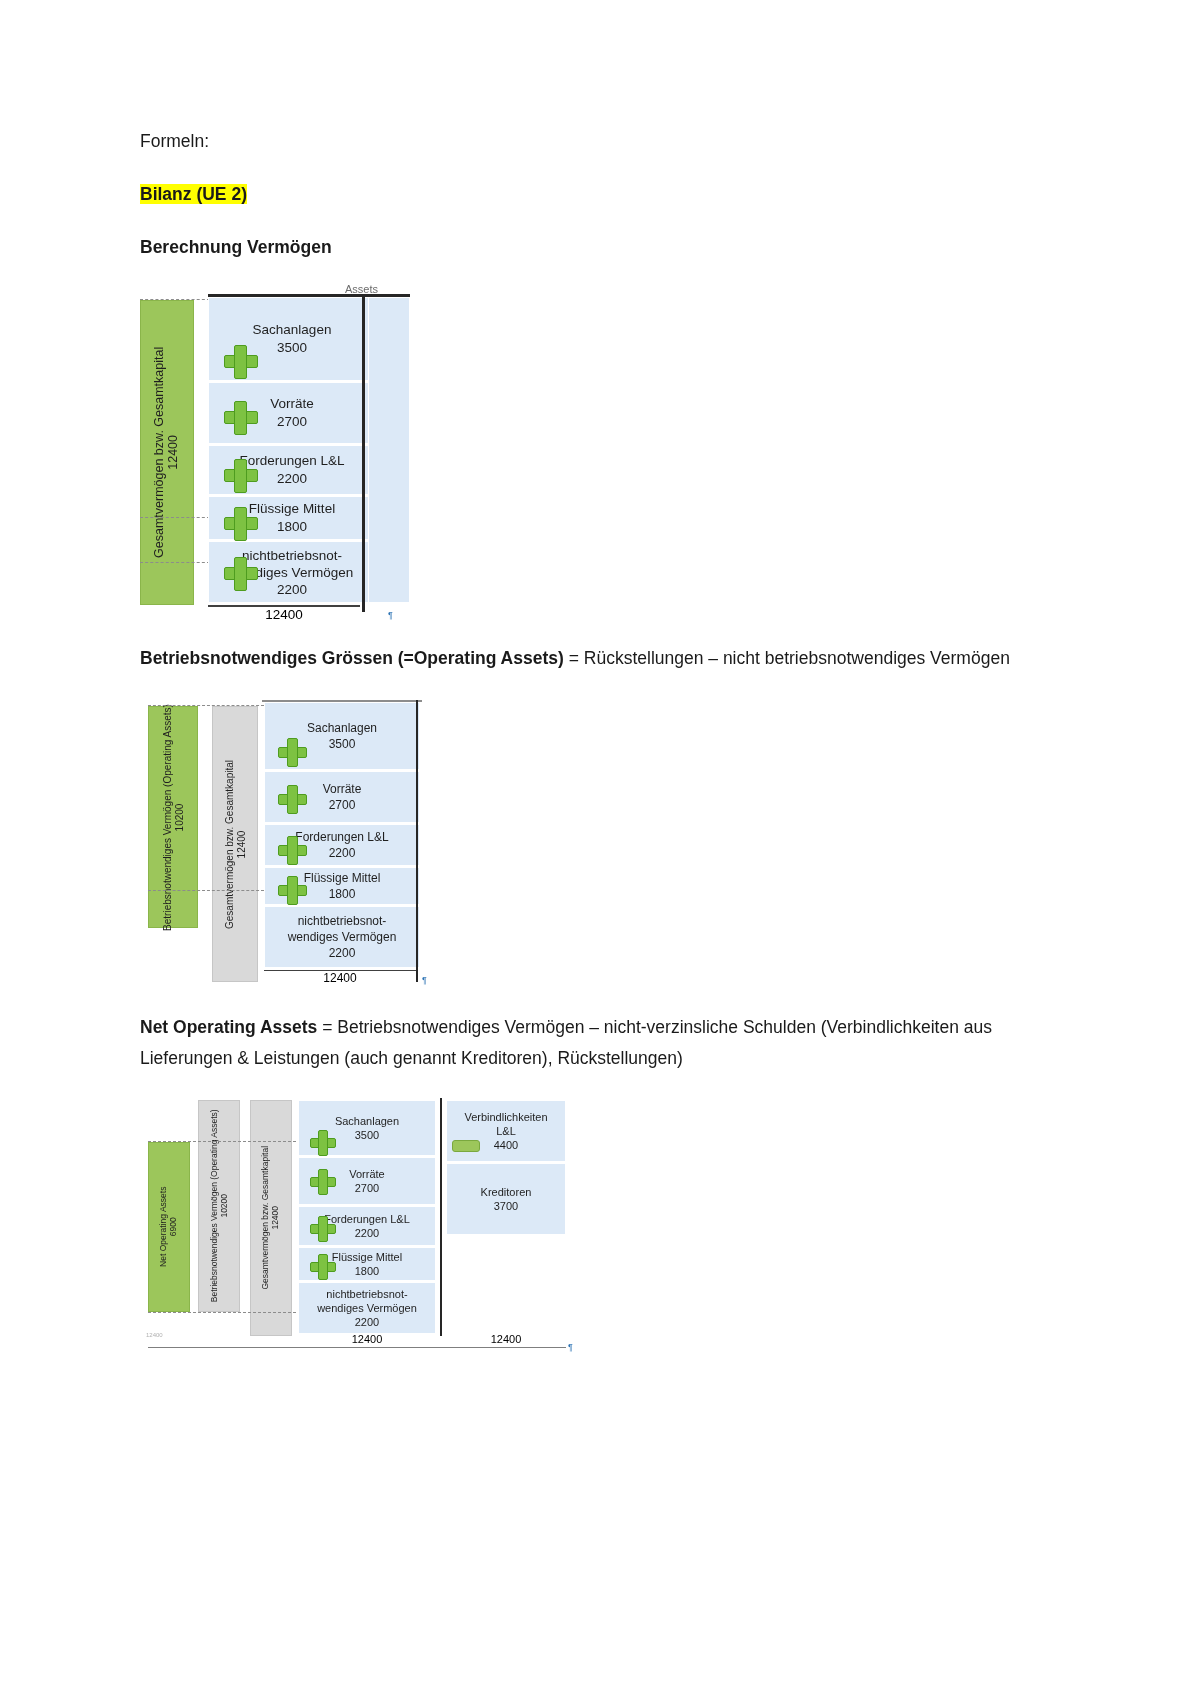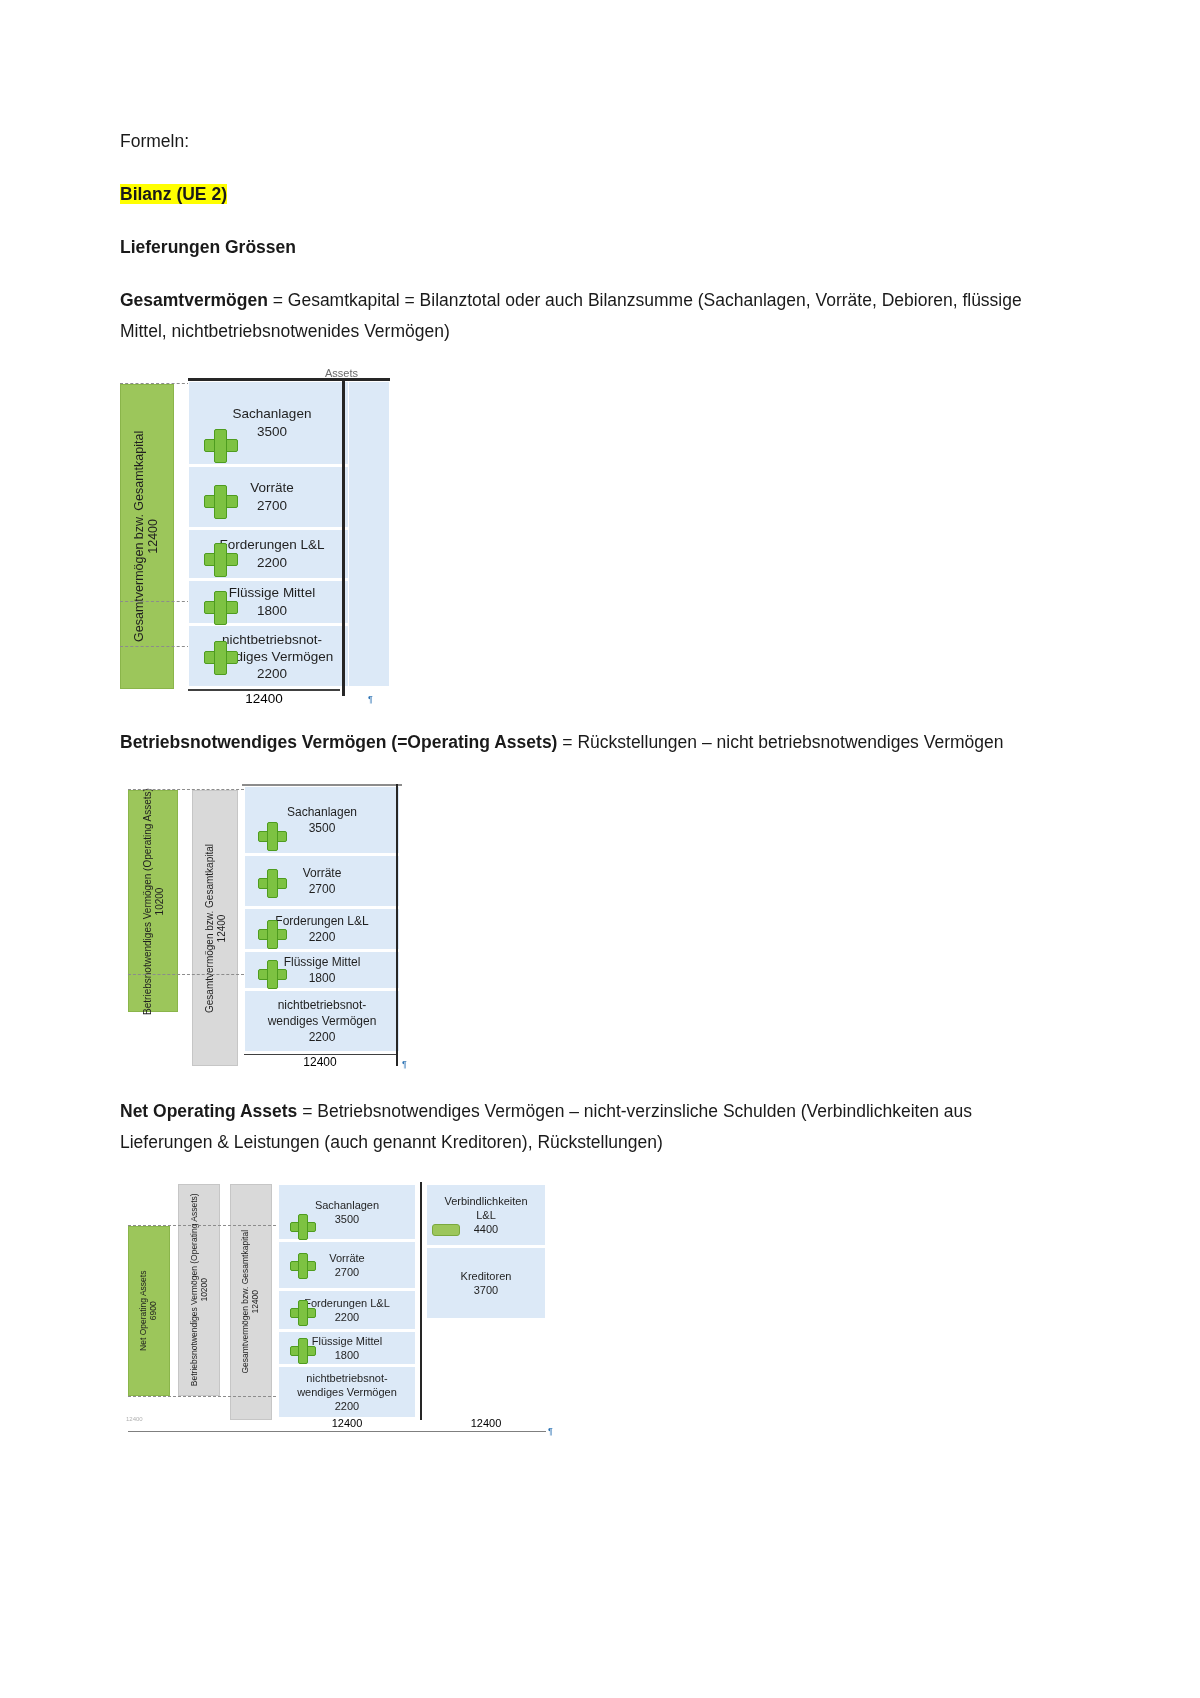--- a/index.html
+++ b/index.html
@@ -1,18 +1,18 @@
 <!DOCTYPE html>
 <html><head>
 <meta charset="utf-8">
 <style>
   html,body{margin:0;padding:0;background:#fff;}
   body{width:1200px;height:1698px;font-family:"Liberation Sans",sans-serif;color:#000;position:relative;overflow:hidden;}
   .page{position:absolute;left:0;top:0;width:1200px;height:1698px;background:#ffffff;}
-  .content{position:absolute;left:120px;top:126px;width:940px;}
+  .content{position:absolute;left:140px;top:126px;width:940px;}
 
   .para{font-size:17.5px;line-height:31px;color:#1a1a1a;margin:0 0 22px 0;}
   .para.tight{margin-bottom:20px;}
   .b{font-weight:bold;}
   .hl{background:#ffff00;font-weight:bold;display:inline;margin-top:40px;}
 
   
   .diagram{position:relative;background:#ffffff;}
   .bracket-col{position:absolute;box-sizing:border-box;display:flex;align-items:center;justify-content:center;
                border:1px solid #bfbfbf;}
@@ -41,25 +41,22 @@
 
 <div class="page">
   <div class="content">
 
     <p class="para">Formeln:</p>
 
     <p class="para">
       <span class="hl">Bilanz (UE 2)</span>
     </p>
 
-    <p class="para b">Lieferungen Grössen</p>
-
-    <p class="para">
-      <span class="b">Gesamtvermögen</span><span> = Gesamtkapital = Bilanztotal oder auch Bilanzsumme (Sachanlagen, Vorräte, Debioren, flüssige Mittel, nichtbetriebsnotwenides Vermögen)</span>
-    </p>
+    <p class="para b">Berechnung Vermögen</p>
+
 
     <div class="diagram" style="width:270px;height:340px;margin:6px 0 18px 0;">
 
       <div class="caption" style="left:205px;top:-2px;font-size:11px;color:#6b6b6b;overflow:hidden;height:10px;">Assets</div>
 
       <div class="topline" style="left:68px;top:9px;width:202px;height:3px;"></div>
 
       <div class="bracket-col green" style="left:0px;top:15px;width:54px;height:305px;">
         <div class="vt" style="font-size:12.5px;color:#1f1f1f;">
           <span>Gesamtvermögen bzw. Gesamtkapital</span>
@@ -130,21 +127,21 @@
       <div class="divider" style="left:222px;top:9px;width:3px;height:318px;"></div>
 
       <div class="assetbox" style="left:228px;top:12px;width:42px;height:306px;"></div>
 
       <div class="totalline" style="left:68px;top:320px;width:152px;height:2px;"></div>
       <div class="total" style="left:68px;top:322px;width:152px;font-size:13.5px;">12400</div>
       <div class="tinytag" style="left:248px;top:325px;">¶</div>
     </div>
 
     <p class="para tight">
-      <span class="b">Betriebsnotwendiges Vermögen (=Operating Assets)</span><span> = Rückstellungen – nicht betriebsnotwendiges Vermögen</span>
+      <span class="b">Betriebsnotwendiges Grössen (=Operating Assets)</span><span> = Rückstellungen – nicht betriebsnotwendiges Vermögen</span>
     </p>
 
     <div class="diagram" style="width:280px;height:300px;margin:8px 0 18px 0;">
 
       <div class="topline" style="left:122px;top:6px;width:160px;height:2px;background:#8c8c8c;"></div>
 
       <div class="bracket-col green" style="left:8px;top:12px;width:50px;height:222px;">
         <div class="vt" style="font-size:10px;color:#1f1f1f;">
           <span>Betriebsnotwendiges Vermögen (Operating Assets)</span>
           <span style="display:block;">10200</span>

